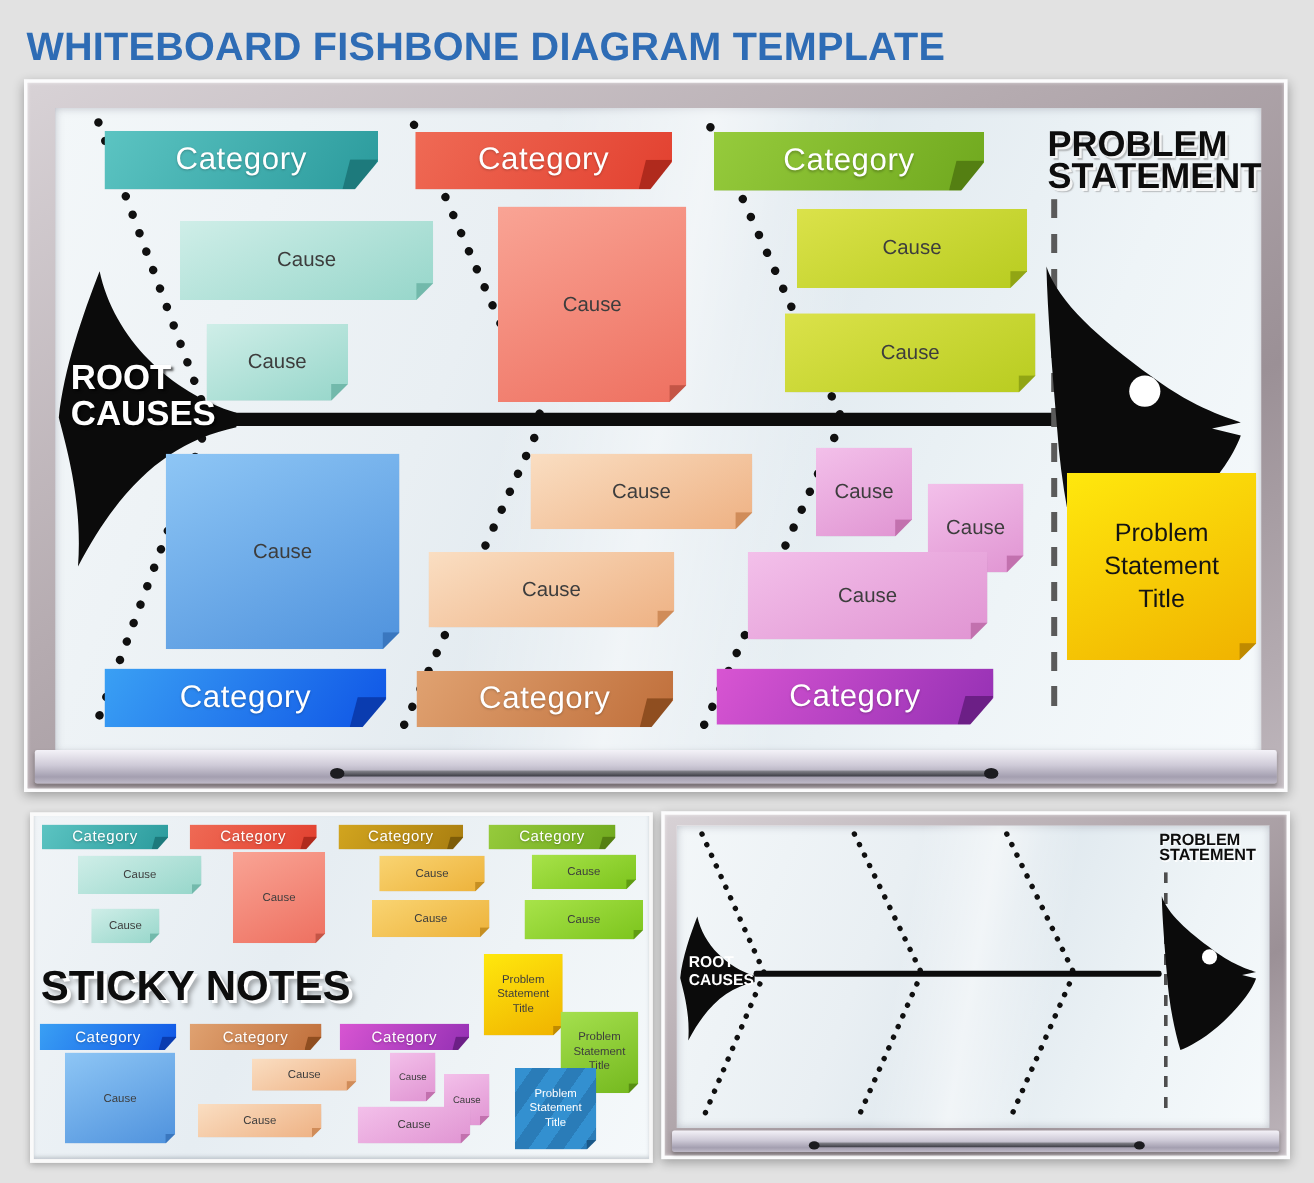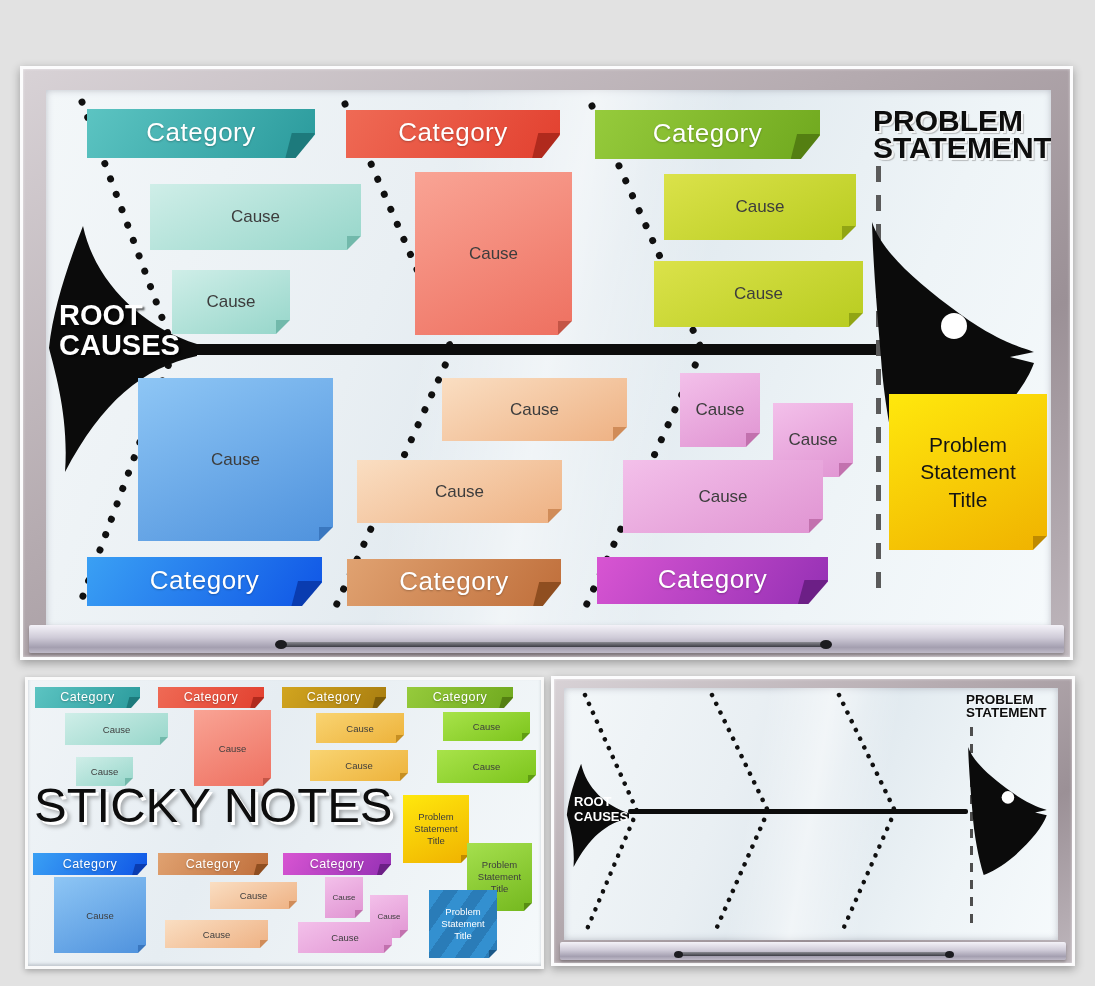--- a/index.html
+++ b/index.html
@@ -110,28 +110,29 @@
   .n-pink    { --g1:#f3c0ea; --g2:#e094d2; --fold:#c271ae; }
   .n-yellow  { --g1:#ffe80d; --g2:#f0b200; --fold:#bf8a00; }
   .n-greenpst{ --g1:#a5e04e; --g2:#74b81e; --fold:#588e12; }
   .n-bluepst { --fold:#1a5888; }
 
   
   .panel { position:absolute; left:25px; top:677px; width:513px; height:286px;
     border:3px solid #fafafa;
     background:linear-gradient(115deg,#f0f4f7 0%,#e6edf2 40%,#eef3f6 70%,#f5f9fb 100%);
     box-shadow:0 2px 6px rgba(0,0,0,.28), inset 0 -2px 3px rgba(120,130,140,.35); }
-  .panel-title { position:absolute; left:6px; top:97px; font-size:49px; font-weight:400; color:#0d0d0d;
+  .panel-title { position:absolute; left:6px; top:122px; font-size:35px; font-weight:700; color:#0d0d0d;
     white-space:nowrap; z-index:2; text-shadow:3px 3px 0 #fff,5px 5px 4px rgba(0,0,0,.35); }
 </style>
 </head>
 <body>
 
 <div id="page">
 
+  <div class="page-title">WHITEBOARD FISHBONE DIAGRAM TEMPLATE</div>
 
   <div class="board main-board">
     <div class="metal-frame">
       <div class="surface ms">
 
         <svg class="ribs" width="1005" height="538" viewBox="0 0 1005 538">
           <line x1="36" y1="12" x2="128" y2="260"></line>
           <line x1="128" y1="260" x2="34" y2="514"></line>
           <line x1="299" y1="14" x2="406" y2="260"></line>
           <line x1="406" y1="260" x2="289" y2="518"></line>

